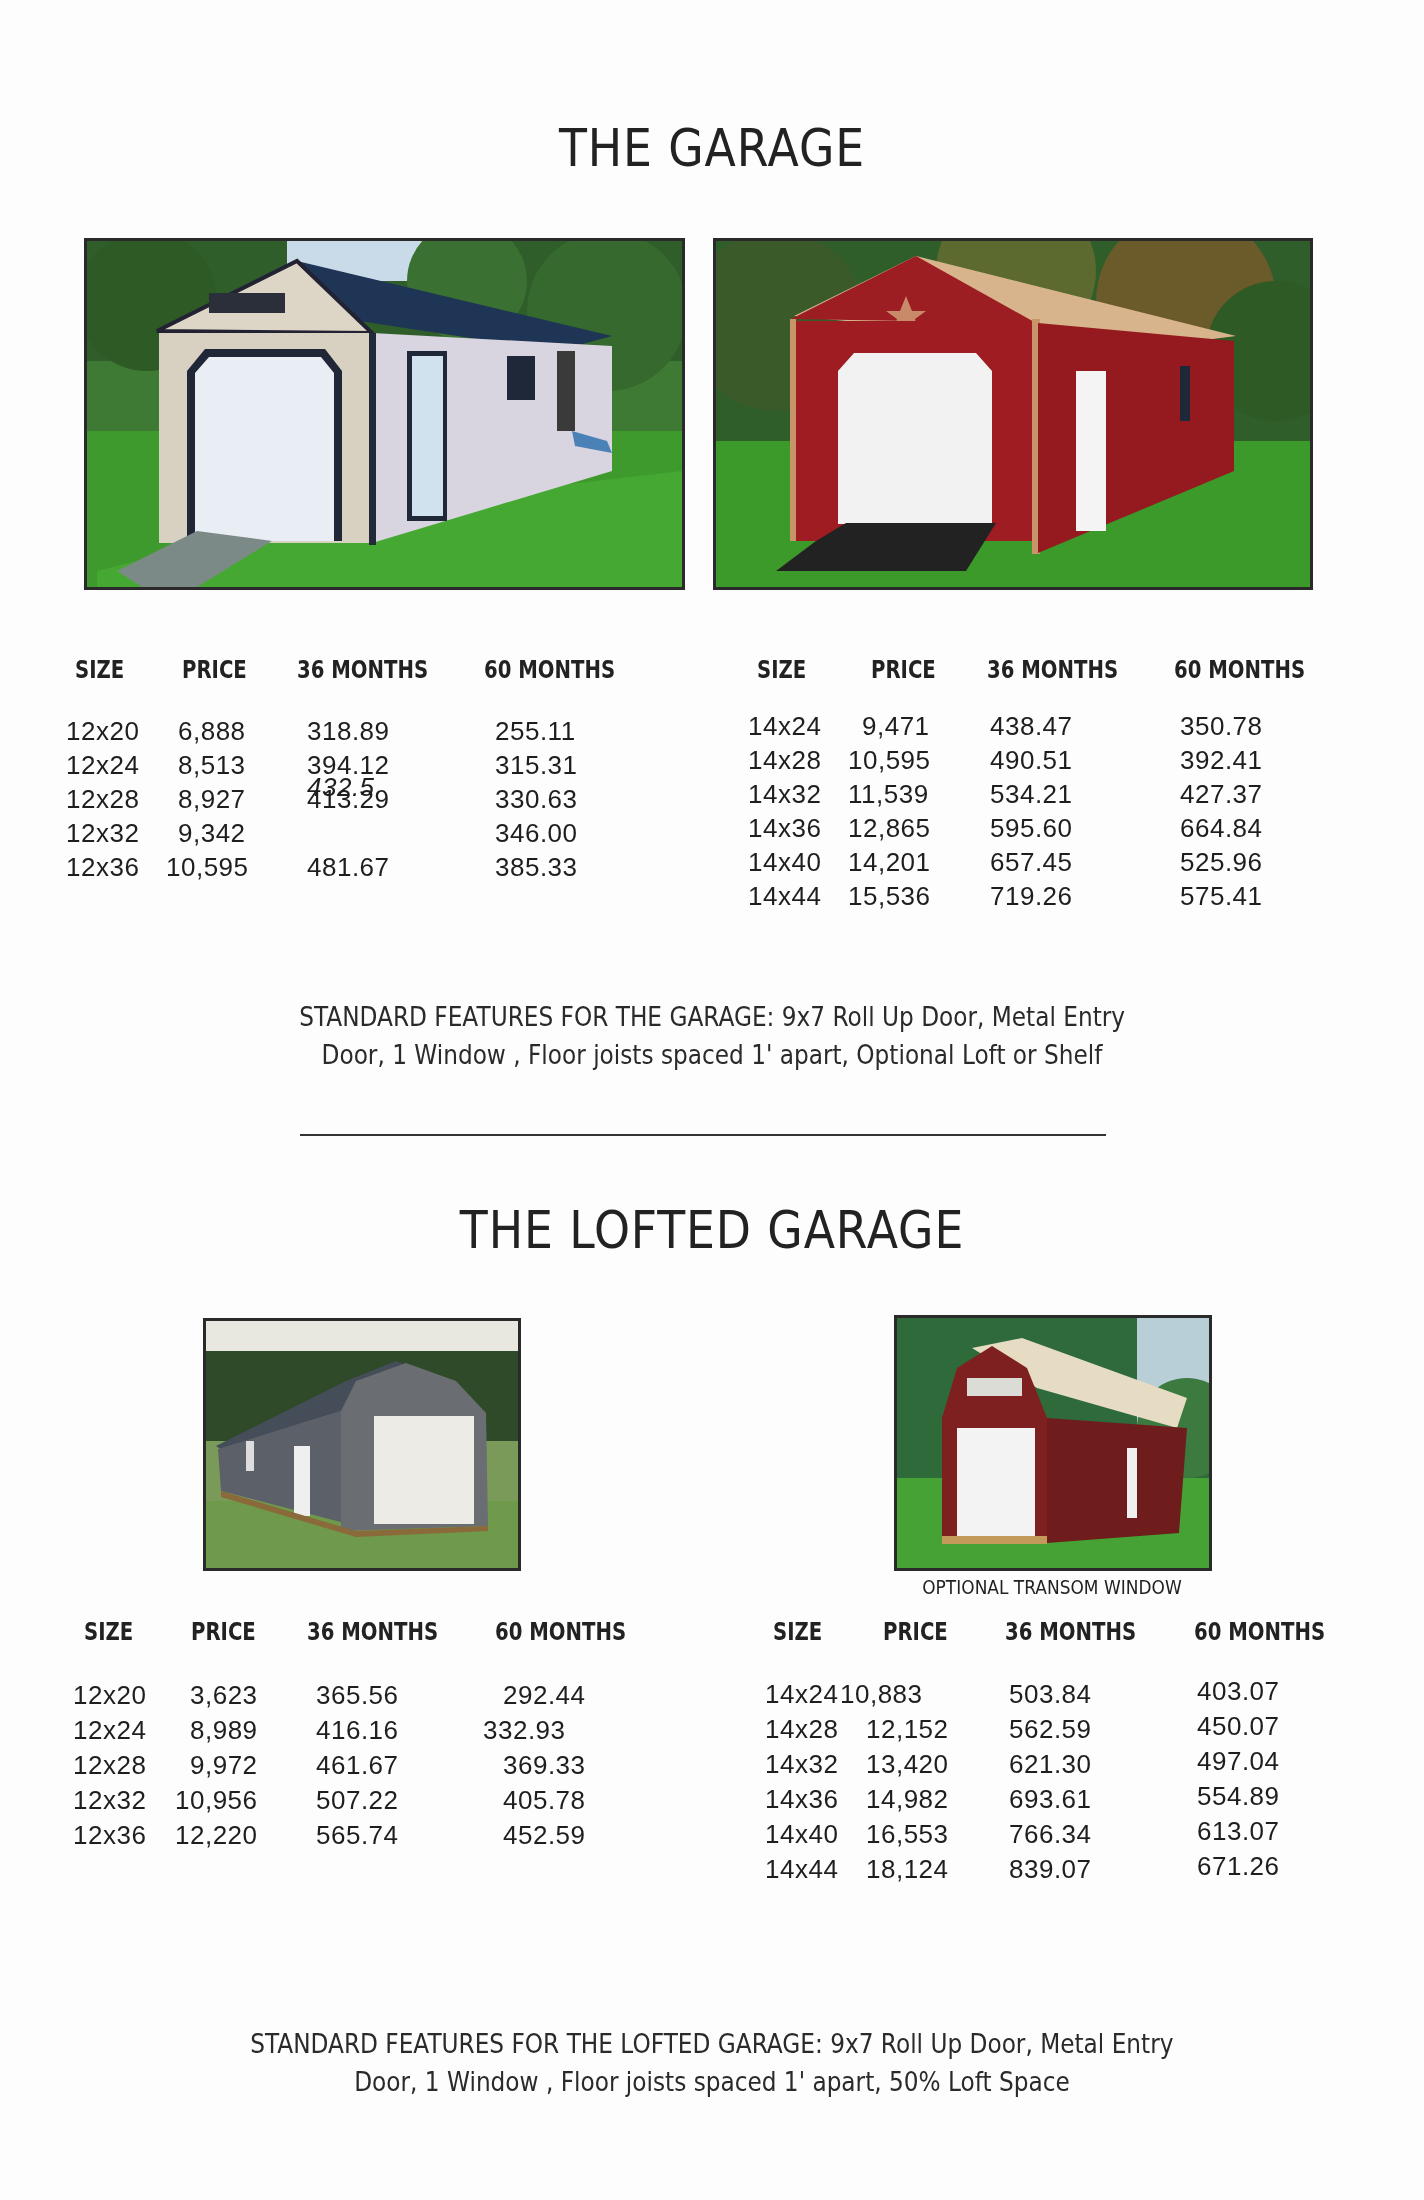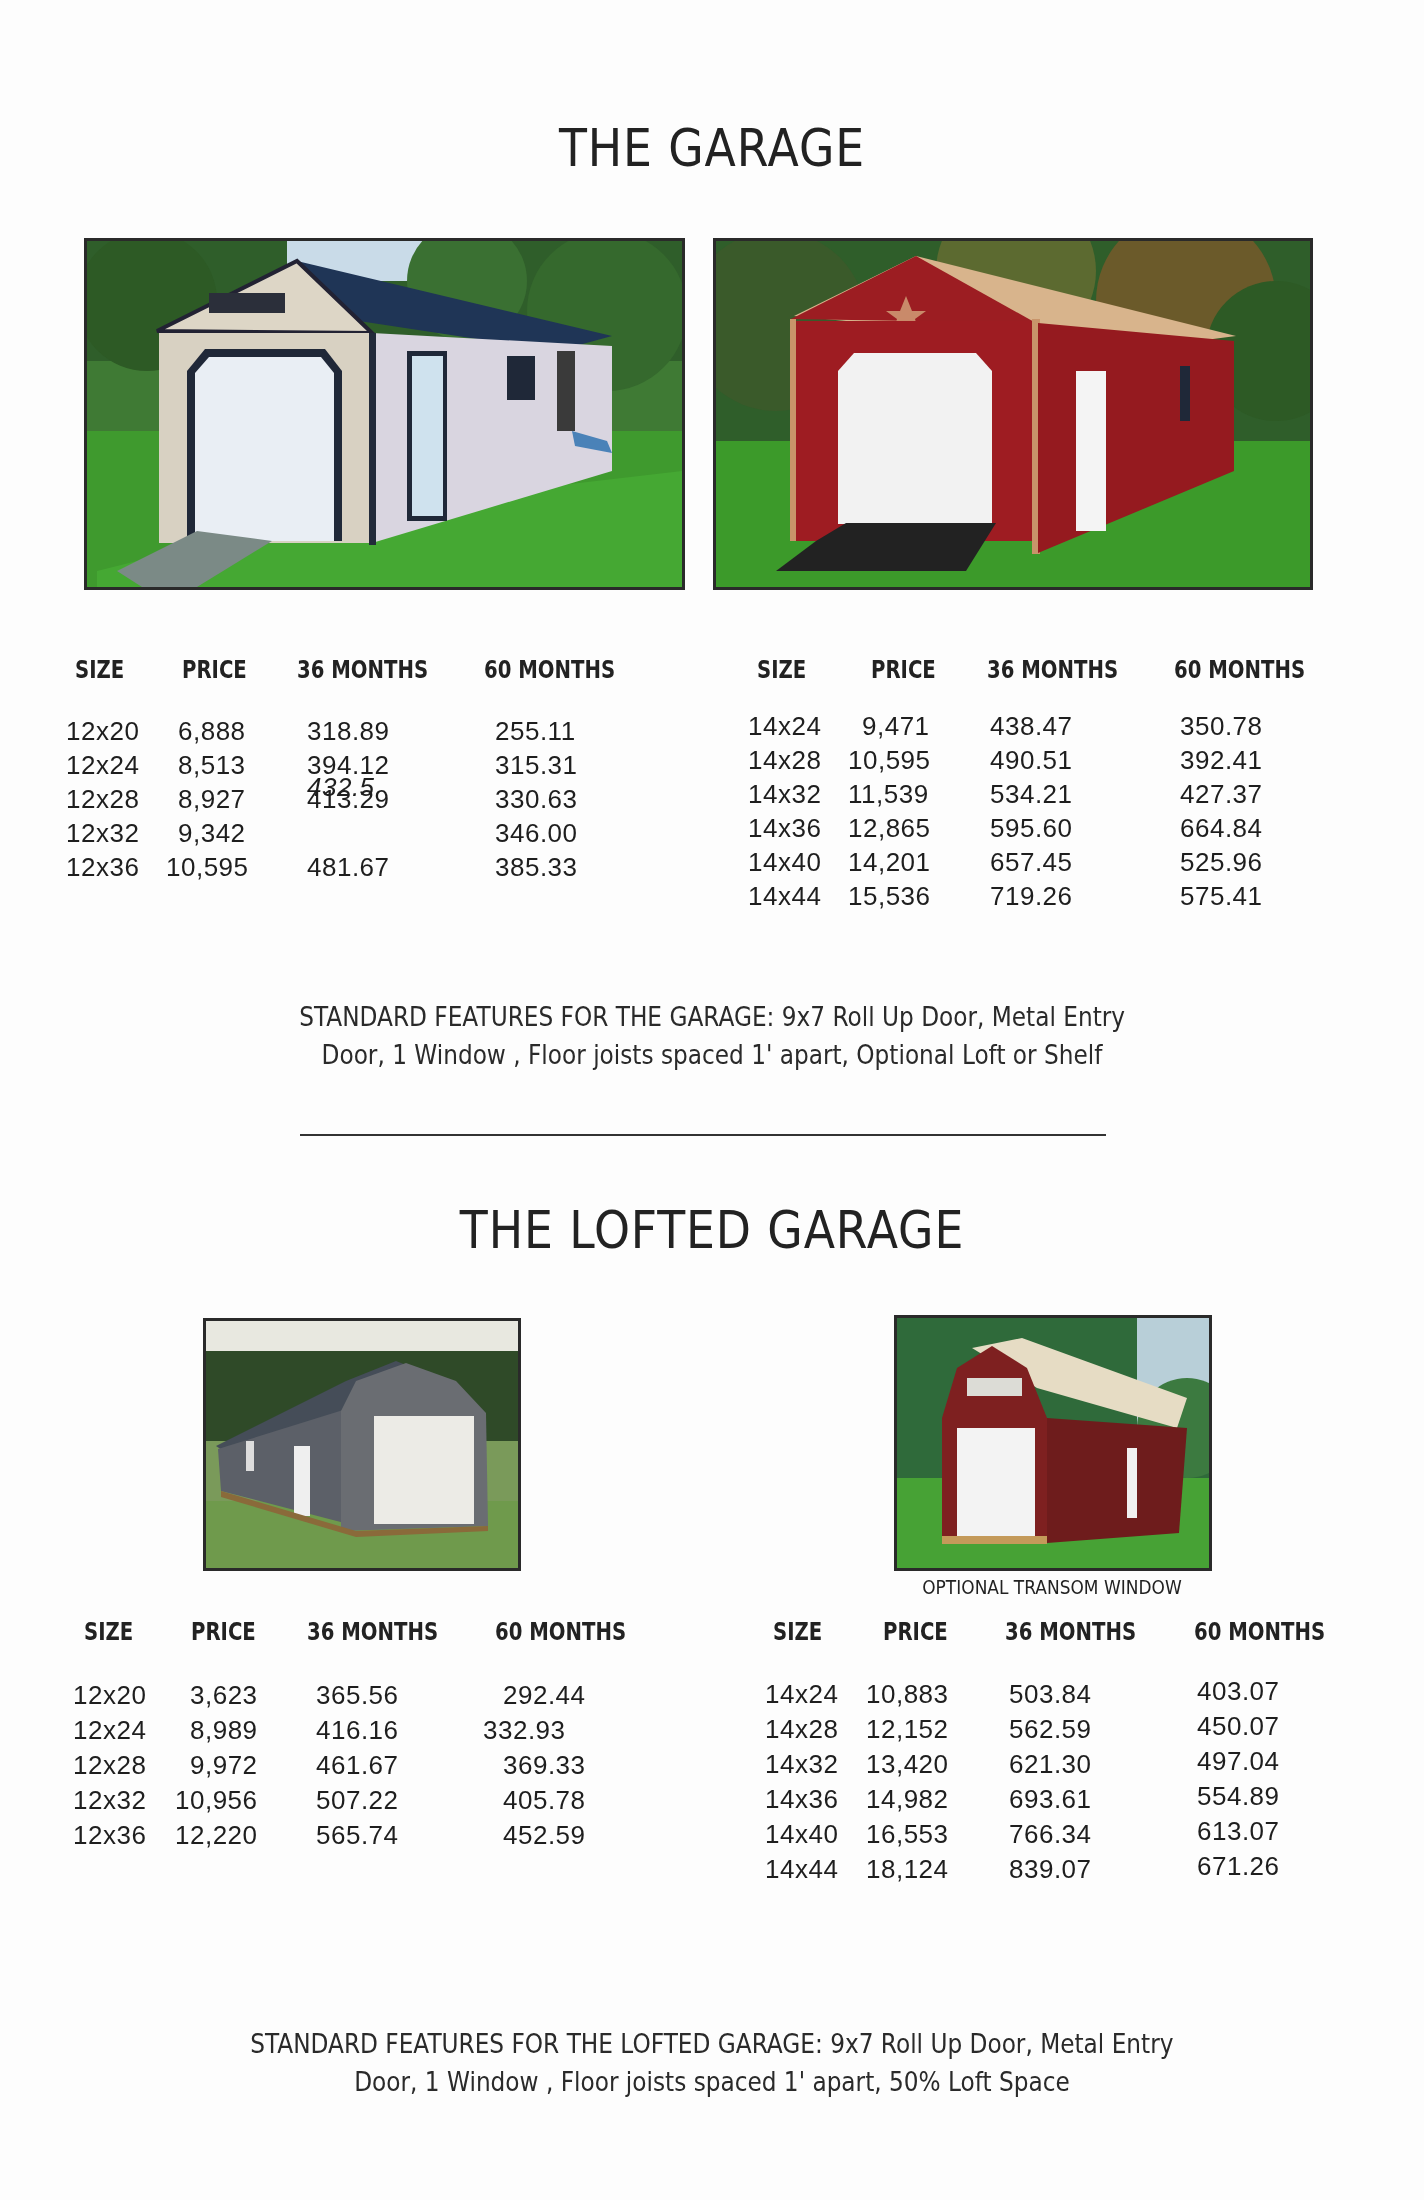--- a/index.html
+++ b/index.html
@@ -255,21 +255,21 @@
 </div>
 
 <div>
   <div class="th" style="left:773px; top:1618px;">SIZE</div>
   <div class="th" style="left:883px; top:1618px;">PRICE</div>
   <div class="th" style="left:1005px; top:1618px;">36 MONTHS</div>
   <div class="th" style="left:1194px; top:1618px;">60 MONTHS</div>
 
   <div>
     <div class="td" style="left:765px; top:1679px;">14x24</div>
-    <div class="td" style="left:866px; top:1679px;text-align:center;">10,883</div>
+    <div class="td" style="left:840px; top:1679px;text-align:center;">10,883</div>
     <div class="td" style="left:1009px; top:1679px;">503.84</div>
     <div class="td" style="left:1197px; top:1676px;">403.07</div>
   </div>
   <div>
     <div class="td" style="left:765px; top:1714px;">14x28</div>
     <div class="td" style="left:866px; top:1714px;">12,152</div>
     <div class="td" style="left:1009px; top:1714px;">562.59</div>
     <div class="td" style="left:1197px; top:1711px;">450.07</div>
   </div>
   <div>

